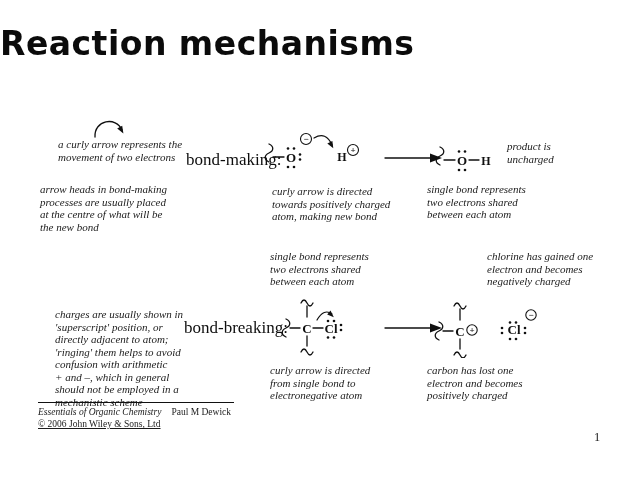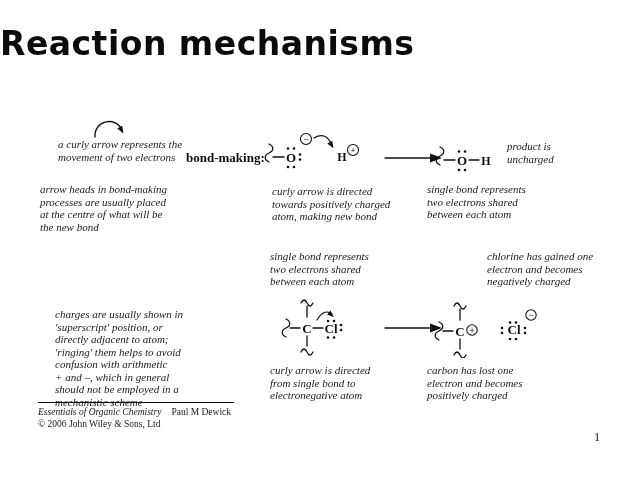--- a/index.html
+++ b/index.html
@@ -11,21 +11,21 @@
   .title{
     position:absolute;left:0;right:0;top:24px;text-align:left;
     font-family:"DejaVu Sans", sans-serif;font-weight:bold;font-size:33px;
     letter-spacing:0.5px;color:#0b0b0b;
   }
   .ann{
     position:absolute;font-style:italic;font-size:11px;line-height:12.5px;
     white-space:pre-line;color:#1a1a1a;
   }
   .lbl{
-    position:absolute;font-weight:bold;font-size:13px;color:#0e0e0e;
+    position:absolute;font-weight:normal;font-size:17px;color:#0e0e0e;
     font-style:normal;
   }
   .chem{position:absolute;}
   .chem text{font-family:"Liberation Serif", serif;font-weight:bold;fill:#101010;}
   .atom{font-size:13px;}
   .chg{font-size:9px;font-weight:normal;}
   .stroke{stroke:#101010;stroke-width:1.3;fill:none;stroke-linecap:round;}
   .fillhead{fill:#101010;stroke:none;}
   .dot{fill:#101010;stroke:none;}
   .footer-line{position:absolute;left:38px;top:402px;width:196px;border-top:1.6px solid #111;}
@@ -114,20 +114,21 @@
 mechanistic scheme</div>
 
   <div class="ann" style="left:270px;top:250px;">single bond represents
 two electrons shared
 between each atom</div>
 
   <div class="ann" style="left:487px;top:250px;">chlorine has gained one
 electron and becomes
 negatively charged</div>
 
+  <div class="lbl" style="left:184px;top:318px;">bond-breaking:</div>
 
   <svg class="chem" style="left:280px;top:293px;" width="80" height="66" viewBox="0 0 80 66">
     <path class="stroke" d="M21,10 q3,-6 6,0 q3,6 6,0"></path>
     <line class="stroke" x1="27" y1="13" x2="27" y2="24"></line>
     <path class="stroke" d="M6,26 c5,2.2 5,7 0,9 c-5,2.2 -5,7 0,9"></path>
     <line class="stroke" x1="10" y1="35" x2="20" y2="35"></line>
     <text class="atom" x="27" y="39.5" text-anchor="middle">C</text>
     <line class="stroke" x1="33" y1="35" x2="43" y2="35"></line>
     <text class="atom" x="51" y="39.5" text-anchor="middle">Cl</text>
     <circle class="dot" cx="48" cy="28" r="1.3"></circle>
@@ -179,17 +180,17 @@
 
   <div class="ann" style="left:427px;top:364px;">carbon has lost one
 electron and becomes
 positively charged</div>
 
   <div class="footer-line"></div>
 
   <div class="footer-text" style="left:38px;top:406px;">
     <span class="book">Essentials of Organic Chemistry</span><span class="auth">Paul M Dewick</span>
   </div>
-  <div class="footer-text" style="left:38px;top:418px;">© 2006 John Wiley &amp; Sons, Ltd</div>
+  <div class="footer-text" style="left:38px;top:418px;text-decoration:underline;">© 2006 John Wiley &amp; Sons, Ltd</div>
 
   <div class="pagenum">1</div>
 
 </div>
 
 </body></html>

